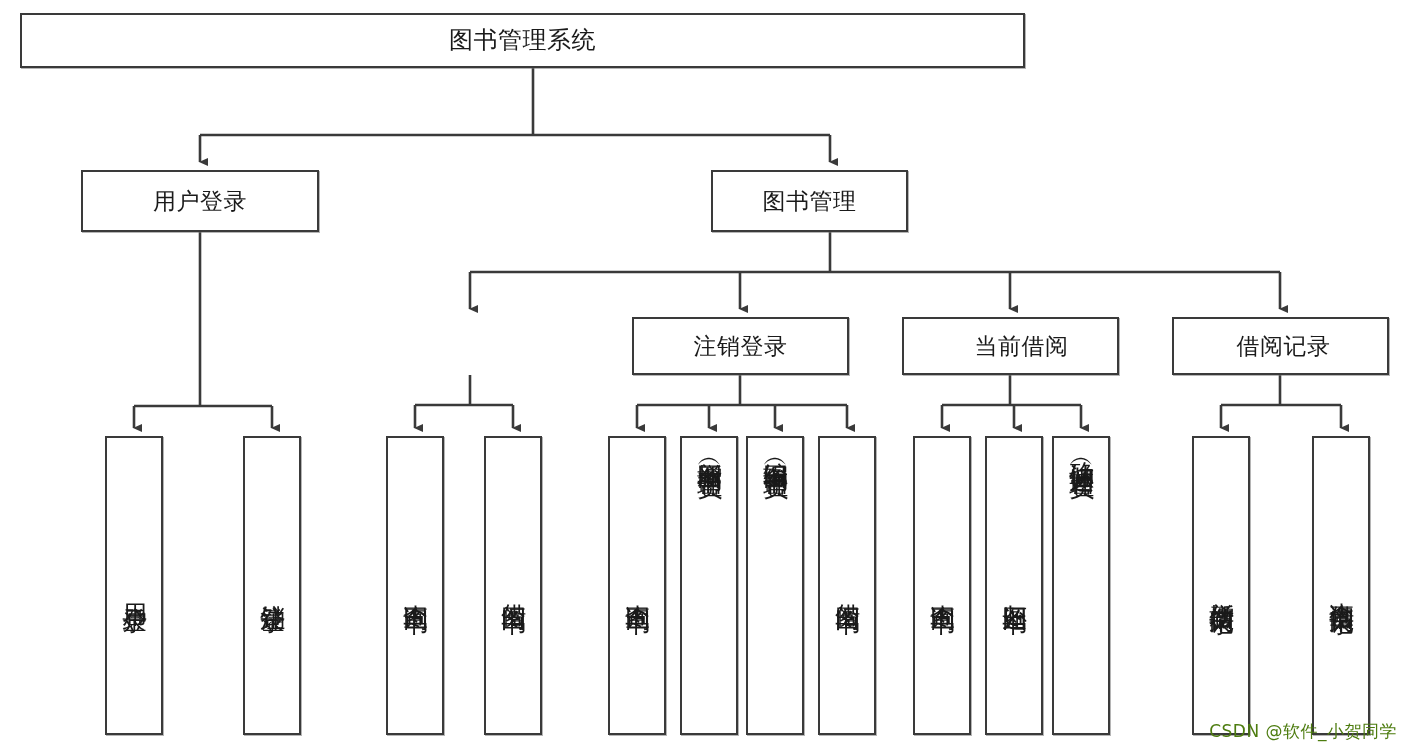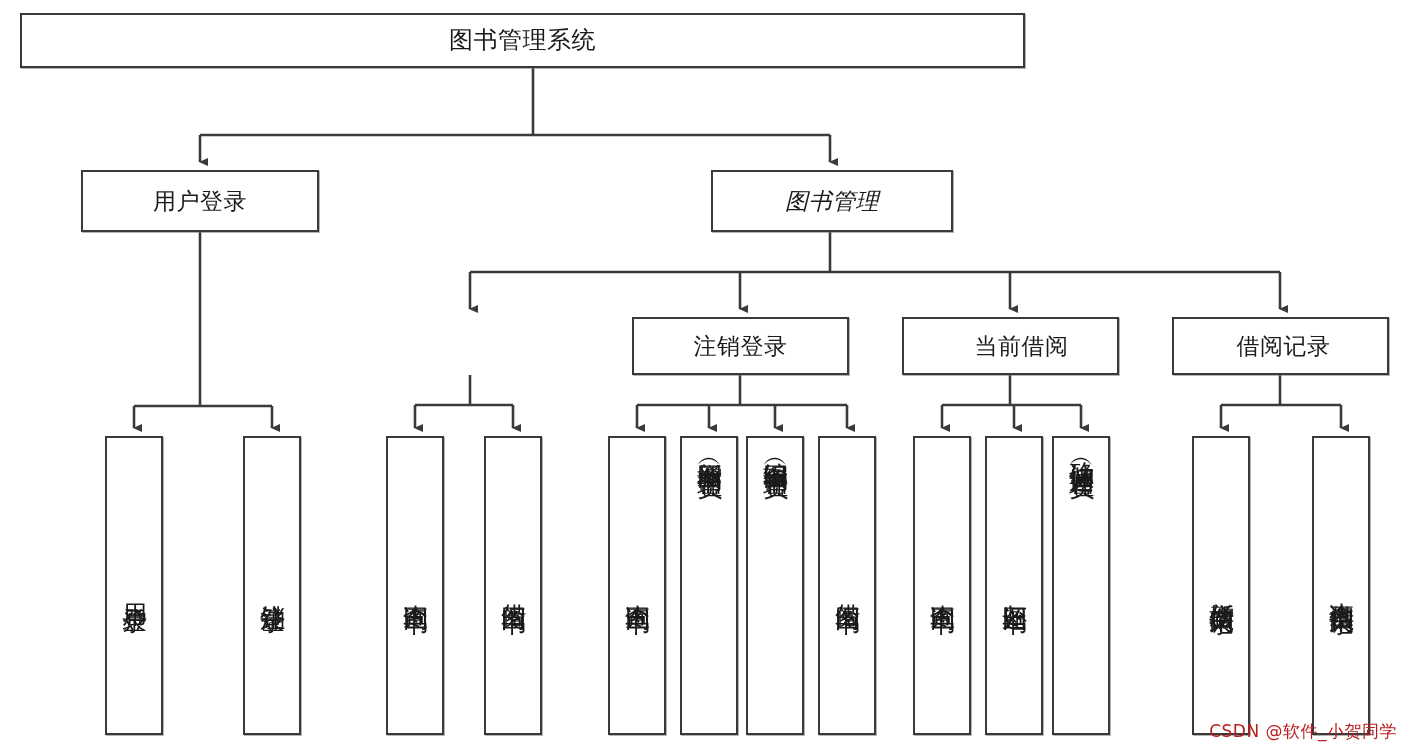--- a/index.html
+++ b/index.html
@@ -64,21 +64,21 @@
     white-space: nowrap;
   }
   .node.vertical.centered {
     align-items: center;
   }
   #watermark {
     position: absolute;
     right: 8px;
     bottom: 4px;
     font-size: 17px;
-    color: #b91c1c;
+    color: #4d7c0f;
     letter-spacing: 0.5px;
     white-space: nowrap;
     pointer-events: none;
   }
 </style>
 </head>
 <body>
 
 <div id="diagram-root">
 
@@ -132,21 +132,21 @@
     </g>
   </svg>
 
   <div class="node root horizontal" style="left: 20px; top: 13px; width: 1005px; height: 55px;">
     <span class="node-label">图书管理系统</span>
   </div>
 
   <div class="node horizontal" style="left: 81px; top: 170px; width: 238px; height: 62px;">
     <span class="node-label">用户登录</span>
   </div>
-  <div class="node horizontal" style="left: 711px; top: 170px; width: 242px; height: 62px; font-style: italic;">
+  <div class="node horizontal" style="left: 711px; top: 170px; width: 197px; height: 62px;">
     <span class="node-label">图书管理</span>
   </div>
 
   <div class="node horizontal" style="left: 632px; top: 317px; width: 217px; height: 58px;">
     <span class="node-label">注销登录</span>
   </div>
   <div class="node horizontal" style="left: 902px; top: 317px; width: 217px; height: 58px; padding-left: 22px;">
     <span class="node-label">当前借阅</span>
   </div>
   <div class="node horizontal" style="left: 1172px; top: 317px; width: 217px; height: 58px; padding-left: 6px;">

